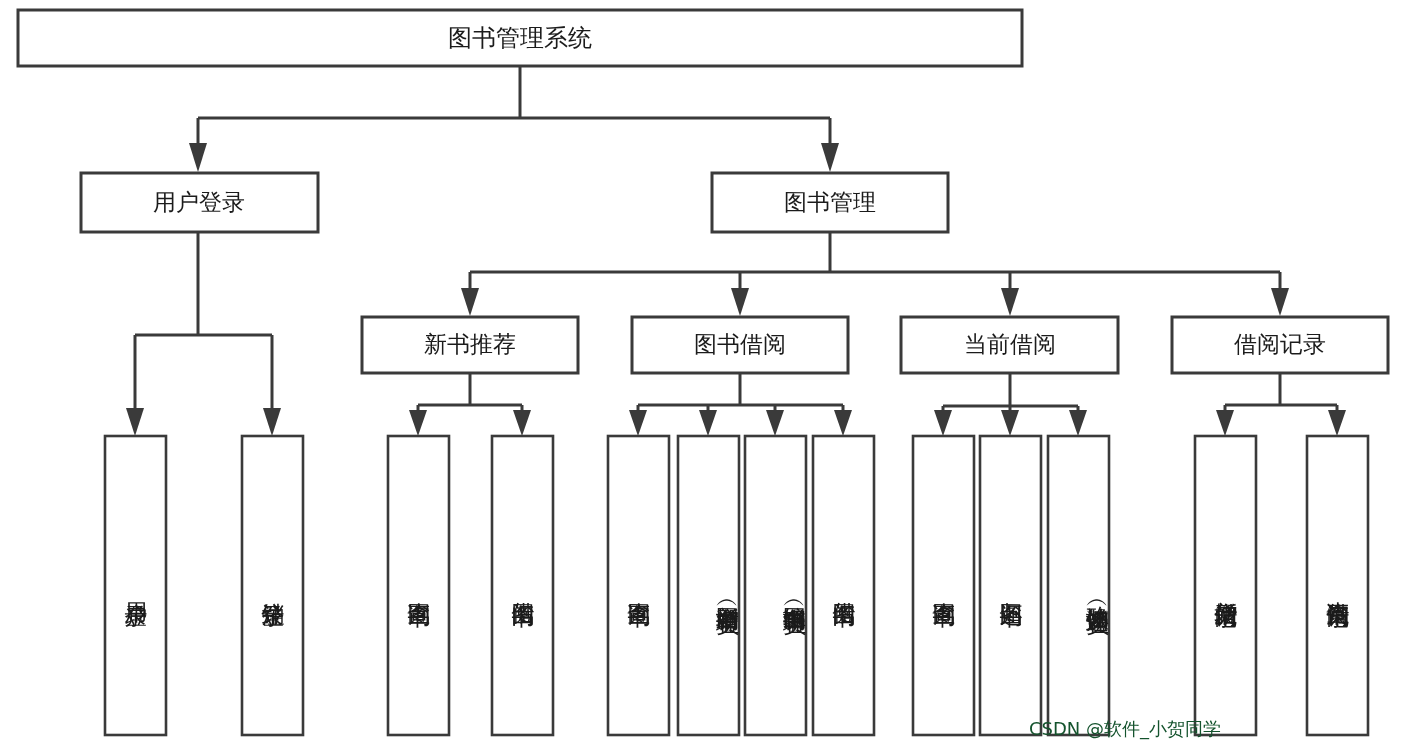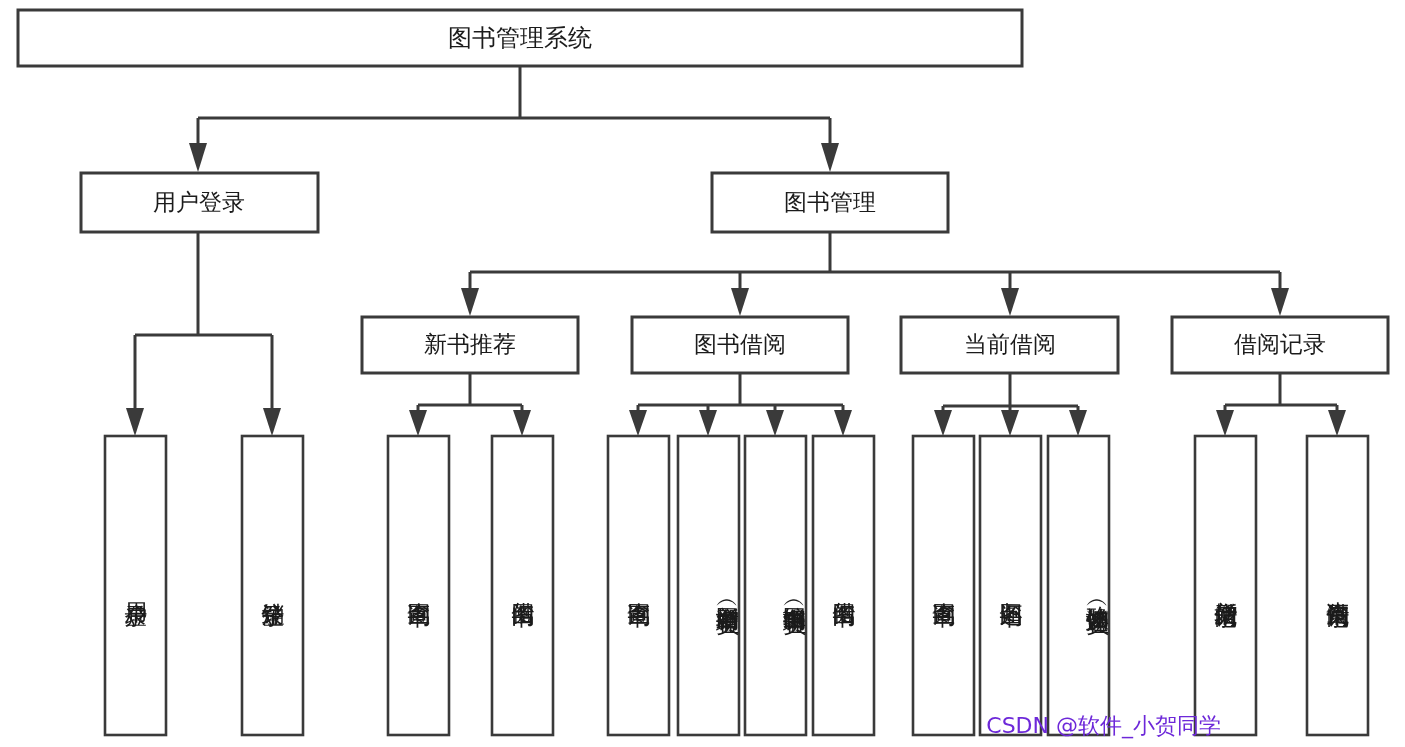--- a/index.html
+++ b/index.html
@@ -69,22 +69,22 @@
     color: #1b1b1b;
     letter-spacing: 1px;
     white-space: nowrap;
     pointer-events: none;
   }
   #watermark {
     position: absolute;
     right: 8px;
     bottom: 6px;
     font-family: "DejaVu Sans", "Liberation Sans", sans-serif;
-    font-size: 22px;
-    color: #6d28d9;
+    font-size: 18px;
+    color: #14532d;
     white-space: nowrap;
   }
 </style>
 </head>
 <body>
 
 <div id="diagram-root">
 
   <svg class="flow" viewBox="0 0 1405 747" xmlns="http://www.w3.org/2000/svg">
 

